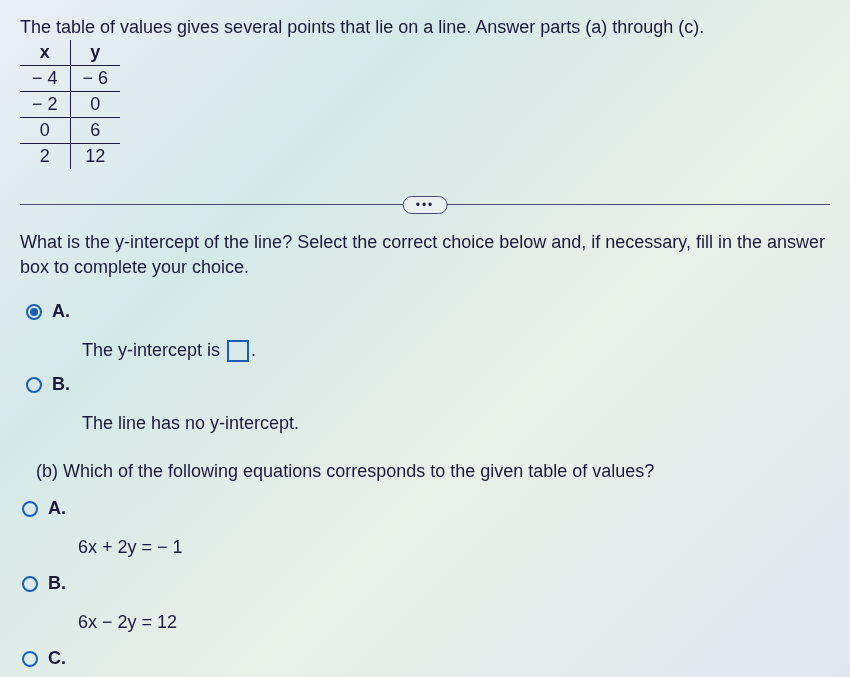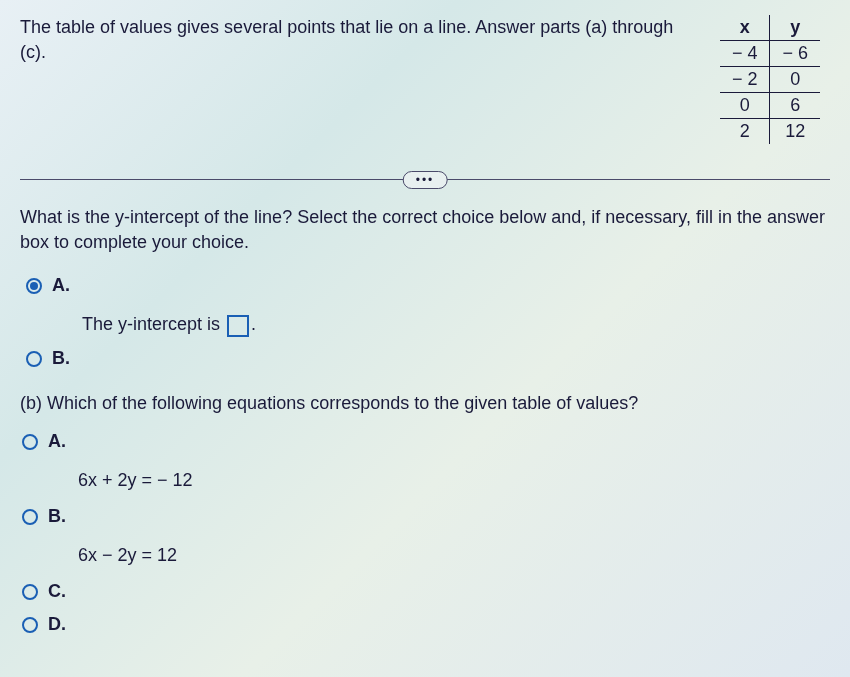--- a/index.html
+++ b/index.html
@@ -7,21 +7,21 @@
       width: 850px;
       height: 677px;
       font-family: Arial, Helvetica, sans-serif;
       font-size: 18px;
       color: #1a1a3a;
       background: linear-gradient(135deg, #e8f0f5 0%, #d5e8e8 30%, #e8f0e8 60%, #dfe8f0 100%);
       padding: 15px 20px;
       position: relative;
       overflow: hidden;
     }
-    .top-section { display: flex; align-items: flex-start; }
+    .top-section { display: flex; align-items: flex-start; flex-direction: column; }
     .prompt { flex: 1; line-height: 1.4; padding-right: 20px; }
     .data-table { border-collapse: collapse; font-size: 18px; margin-right: 10px; }
     .data-table th, .data-table td {
       border: 1px solid #1a1a3a;
       padding: 2px 12px;
       text-align: center;
       min-width: 45px;
     }
     .data-table th { font-weight: bold; border-top: none; }
     .data-table th:first-child, .data-table td:first-child { border-left: none; }
@@ -61,21 +61,21 @@
     .choice-body { line-height: 1.5; margin-top: 36px; }
     .fill-box {
       display: inline-block;
       width: 22px; height: 22px;
       border: 2px solid #1a5fb4;
       vertical-align: middle;
       margin: 0 2px;
       cursor: text;
     }
     .hint { display: block; }
-    .part-b-prompt { margin: 22px 0 14px 0; line-height: 1.4; }
+    .part-b-prompt { margin: 22px 0 14px 16px; line-height: 1.4; }
     .eq-choices .choice-row { margin: 12px 0 12px 2px; }
   </style>
 </head>
 <body>
 
 <div class="top-section">
   <div class="prompt">The table of values gives several points that lie on a line. Answer parts (a) through (c).</div>
   <table class="data-table">
     <thead>
       <tr>
@@ -115,29 +115,30 @@
   <div class="radio selected"></div>
   <div class="choice-label">A.</div>
   <div class="choice-body">
     <span>The y-intercept is </span><span class="fill-box"></span><span>.</span>
   </div>
 </div>
 
 <div class="choice-row">
   <div class="radio"></div>
   <div class="choice-label">B.</div>
+  <div class="choice-body">The line has no y-intercept.</div>
 </div>
 
 <div class="part-b-prompt">(b) Which of the following equations corresponds to the given table of values?</div>
 
 <div class="eq-choices">
   <div class="choice-row">
     <div class="radio"></div>
     <div class="choice-label">A.</div>
-    <div class="choice-body">6x + 2y = − 12</div>
+    <div class="choice-body">6x + 2y = − 1</div>
   </div>
   <div class="choice-row">
     <div class="radio"></div>
     <div class="choice-label">B.</div>
     <div class="choice-body">6x − 2y = 12</div>
   </div>
   <div class="choice-row">
     <div class="radio"></div>
     <div class="choice-label">C.</div>
   </div>

